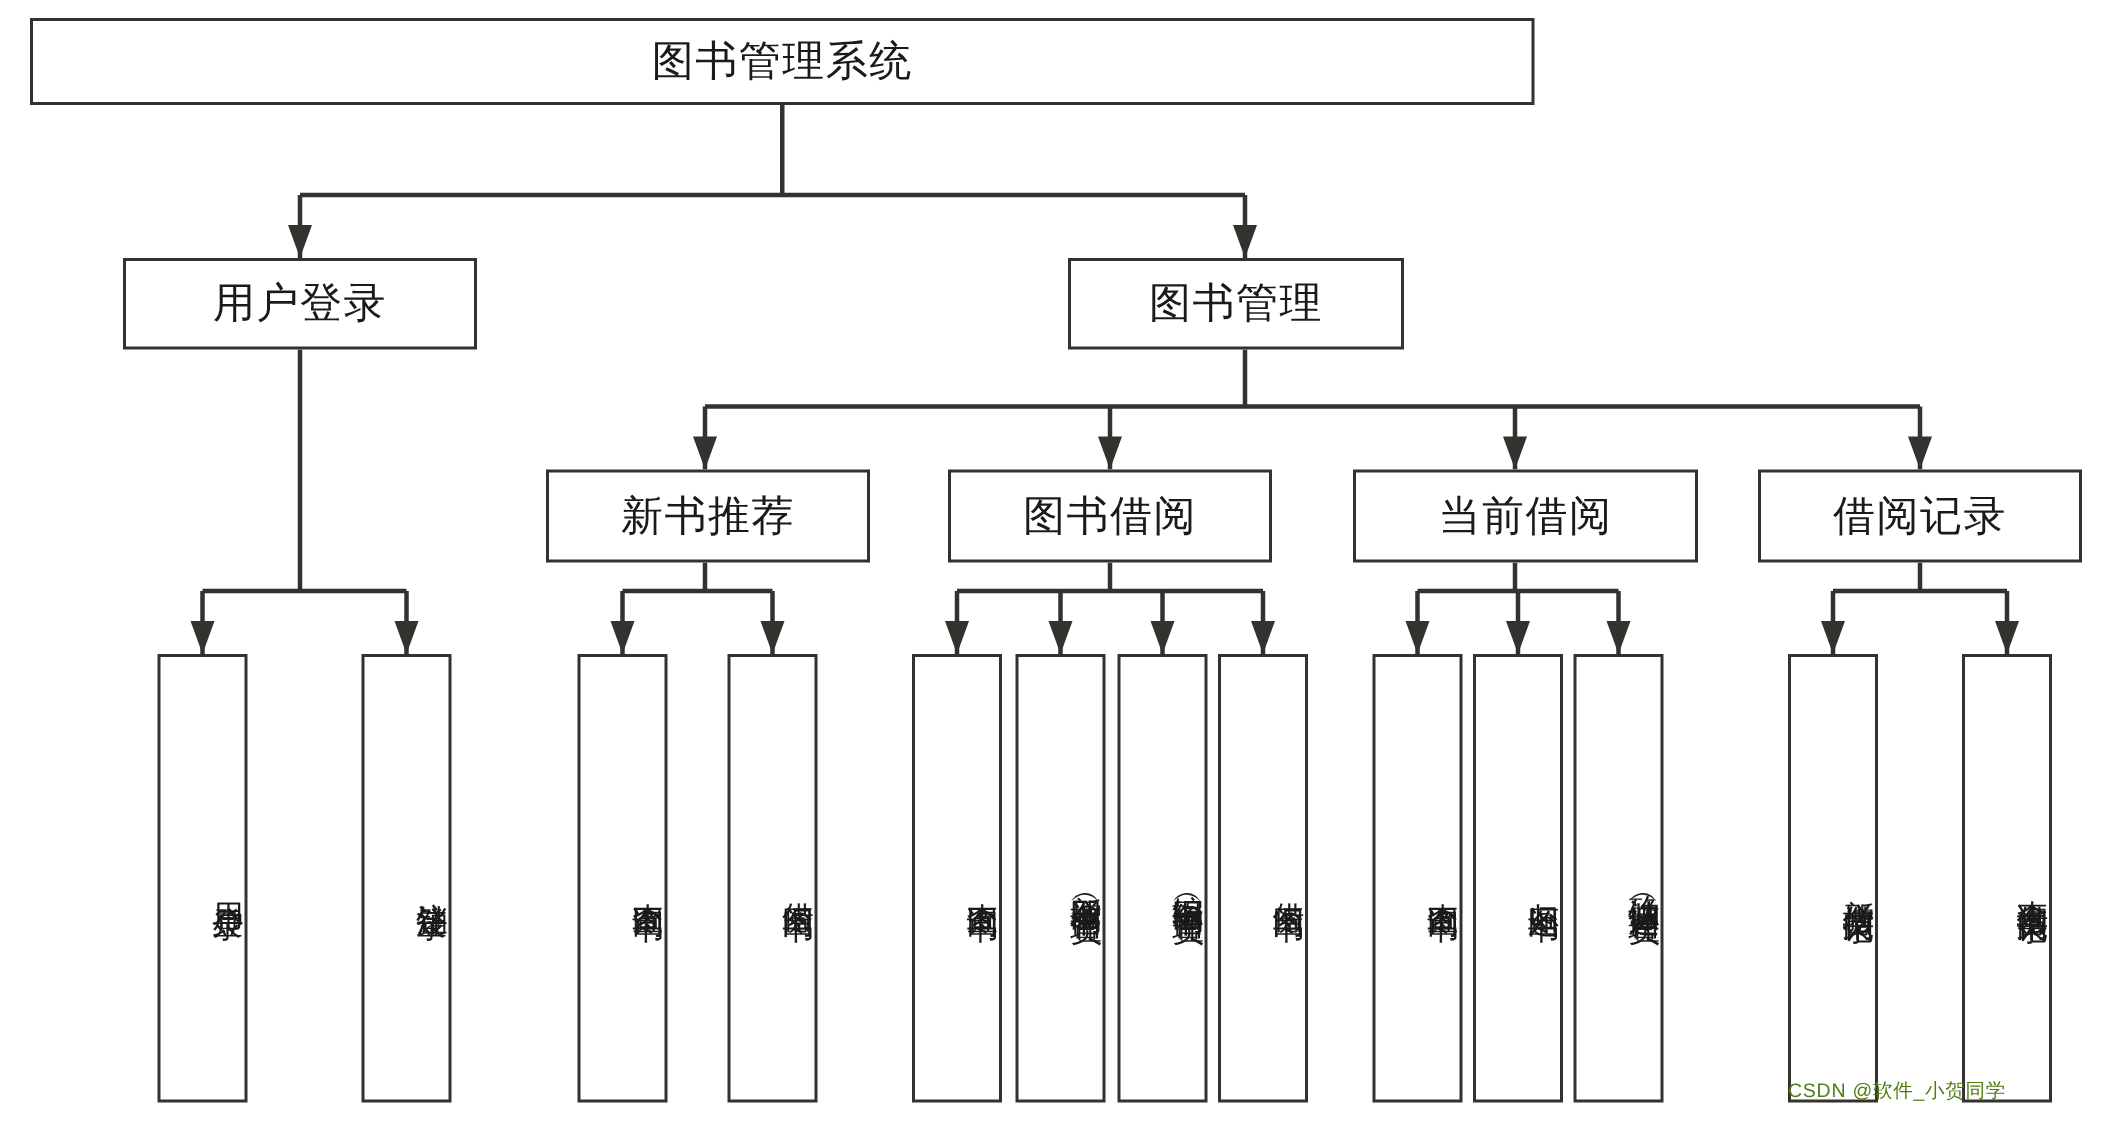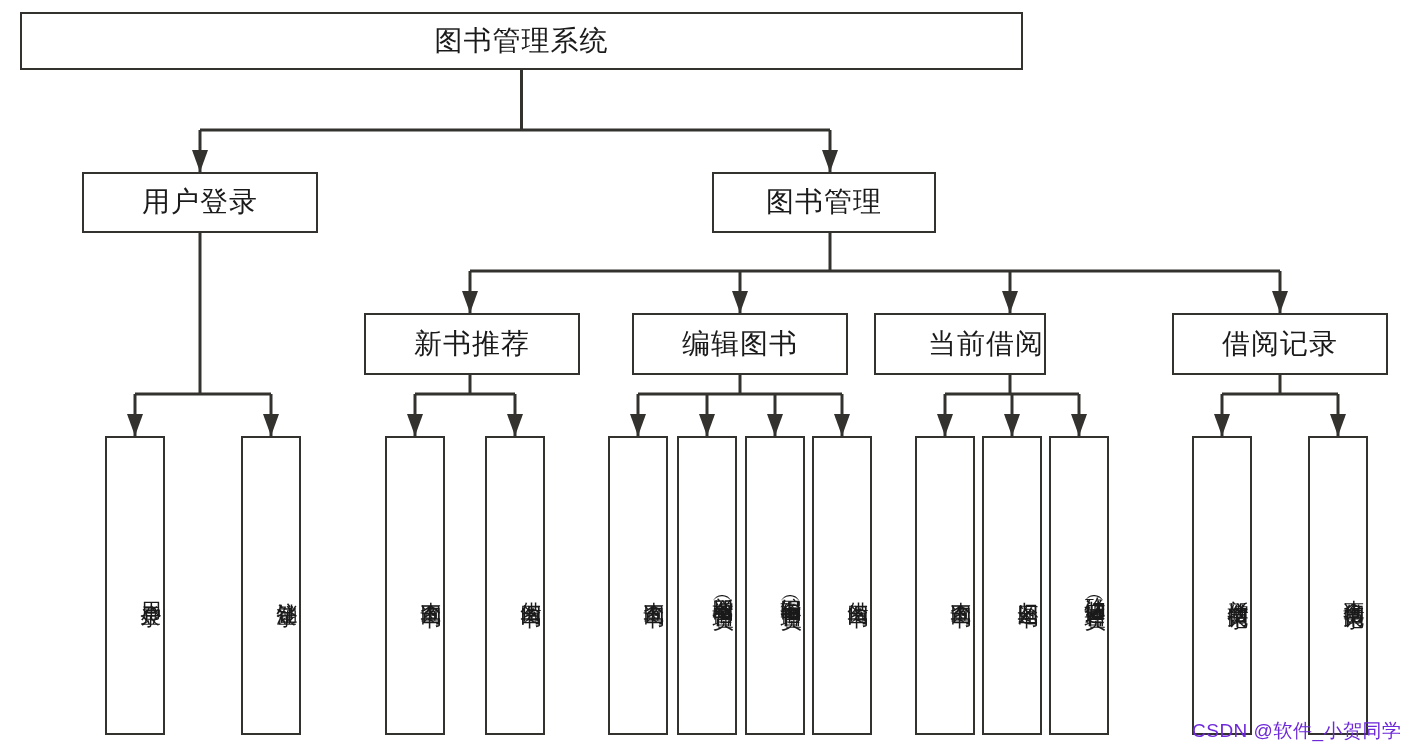--- a/index.html
+++ b/index.html
@@ -45,22 +45,22 @@
     line-height: 1.12;
     letter-spacing: 2px;
     writing-mode: vertical-rl;
     text-orientation: upright;
     align-items: flex-start;
     padding-top: 6px;
     justify-content: center;
   }
   .watermark {
     position: absolute;
-    font-size: 19px;
-    color: #6d28d9;
+    font-size: 13px;
+    color: #4d7c0f;
     white-space: nowrap;
     letter-spacing: 0.5px;
     pointer-events: none;
   }
 </style>
 </head>
 <body>
 
 <div id="canvas">
   <svg id="edges" viewBox="0 0 1405 747">
@@ -124,23 +124,23 @@
       <div class="node node-h" style="left: 82px; top: 172px; width: 236px; height: 61px;">
         <span>用户登录</span>
       </div>
       <div class="node node-h" style="left: 712px; top: 172px; width: 224px; height: 61px;">
         <span>图书管理</span>
       </div>
       <div class="node node-h" style="left: 344px; top: 313px; width: 216px; height: 62px; margin-left: 20px;">
         <span>新书推荐</span>
       </div>
       <div class="node node-h" style="left: 632px; top: 313px; width: 216px; height: 62px;">
-        <span>编辑图书</span>
+        <span>图书借阅</span>
       </div>
-      <div class="node node-h" style="left: 874px; top: 313px; width: 172px; height: 62px; justify-content: flex-end;">
+      <div class="node node-h" style="left: 902px; top: 313px; width: 230px; height: 62px;">
         <span>当前借阅</span>
       </div>
       <div class="node node-h" style="left: 1172px; top: 313px; width: 216px; height: 62px; text-align: right;">
         <span>借阅记录</span>
       </div>
       <div class="node node-v" style="left: 105px; top: 436px; width: 60px; height: 299px;">
         <span>用户登录</span>
       </div>
       <div class="node node-v" style="left: 241px; top: 436px; width: 60px; height: 299px;">
         <span>注销登录</span>

